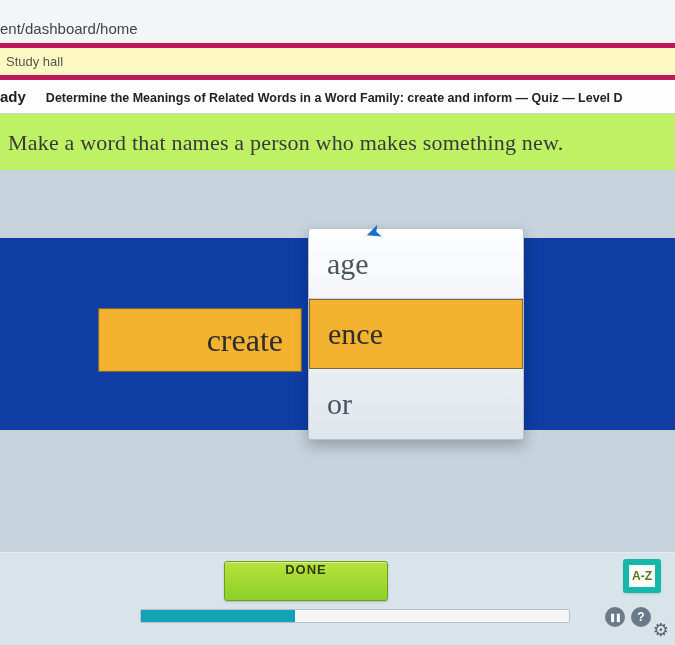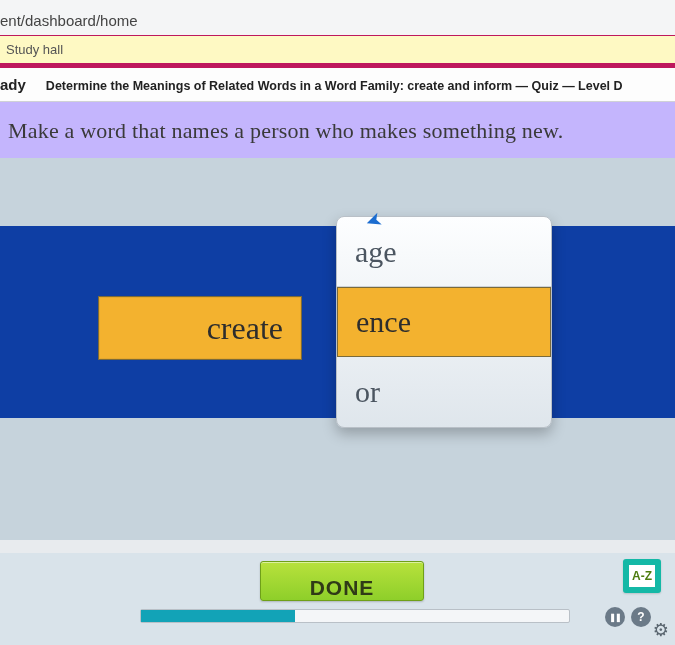--- a/index.html
+++ b/index.html
@@ -6,24 +6,24 @@
   body {
     width: 675px;
     height: 645px;
     font-family: Arial, Helvetica, sans-serif;
     background: #e8ebee;
     overflow: hidden;
     position: relative;
   }
   .url-bar {
     background: #f4f5f6;
-    padding: 12px 0 6px 0;
+    padding: 20px 0 6px 0;
     font-size: 15px;
     color: #444;
-    border-bottom: 1px solid #be185d;
+    border-bottom: 5px solid #be185d;
   }
   .tab-row {
     background: #fef9c3;
     padding: 6px 6px;
     font-size: 13px;
     color: #555;
     border-bottom: 5px solid #be185d;
   }
   .lesson-bar {
     background: #fdfdfd;
@@ -38,21 +38,21 @@
   .lesson-bar .brand {
     font-weight: 700;
     font-size: 15px;
     color: #222;
   }
   .lesson-bar .title {
     font-weight: 700;
     font-size: 12.5px;
   }
   .question-strip {
-    background: #c4b5fd;
+    background: #bef264;
     padding: 16px 8px 14px 8px;
   }
   .question-text {
     font-family: Georgia, 'Times New Roman', serif;
     font-size: 22px;
     color: #3a3a3a;
     letter-spacing: .2px;
   }
   .activity-area {
     background: #c6d3dc;
@@ -85,25 +85,25 @@
     padding-right: 18px;
     font-family: Georgia, serif;
     font-size: 32px;
     color: #2d2d2d;
     box-shadow: inset 0 0 0 1px rgba(0,0,0,.05);
     margin-top: 10px;
   }
   .dropdown {
     position: absolute;
     top: 58px;
-    left: 336px;
+    left: 308px;
     width: 216px;
     background: linear-gradient(#fdfeff, #dfe6ec);
     border: 1px solid #b9c0c7;
-    border-radius: 8px;
+    border-radius: 3px;
     box-shadow: 0 6px 14px rgba(0,0,0,.25);
     overflow: hidden;
   }
   .dd-option {
     height: 70px;
     display: flex;
     align-items: center;
     padding-left: 18px;
     font-family: Georgia, serif;
     font-size: 30px;
@@ -137,29 +137,28 @@
   .done-btn {
     position: absolute;
     left: 224px;
     top: 8px;
     width: 164px;
     height: 40px;
     background: linear-gradient(#b8e23c, #8ecf2a);
     border: 1px solid #6fa018;
     border-radius: 3px;
     display: flex;
-    align-items: flex-end;
+    align-items: flex-start;
     justify-content: center;
     font-weight: 700;
-    font-size: 21px;
+    font-size: 13px;
     color: #2f3a17;
     letter-spacing: 1px;
     box-shadow: inset 0 1px 0 rgba(255,255,255,.5), 0 1px 2px rgba(0,0,0,.2);
     cursor: pointer;
-    margin-left: 36px;
   }
   .az-btn {
     position: absolute;
     right: 14px;
     top: 6px;
     width: 38px;
     height: 34px;
     background: #fff;
     border: 6px solid #14b8a6;
     border-radius: 3px;

